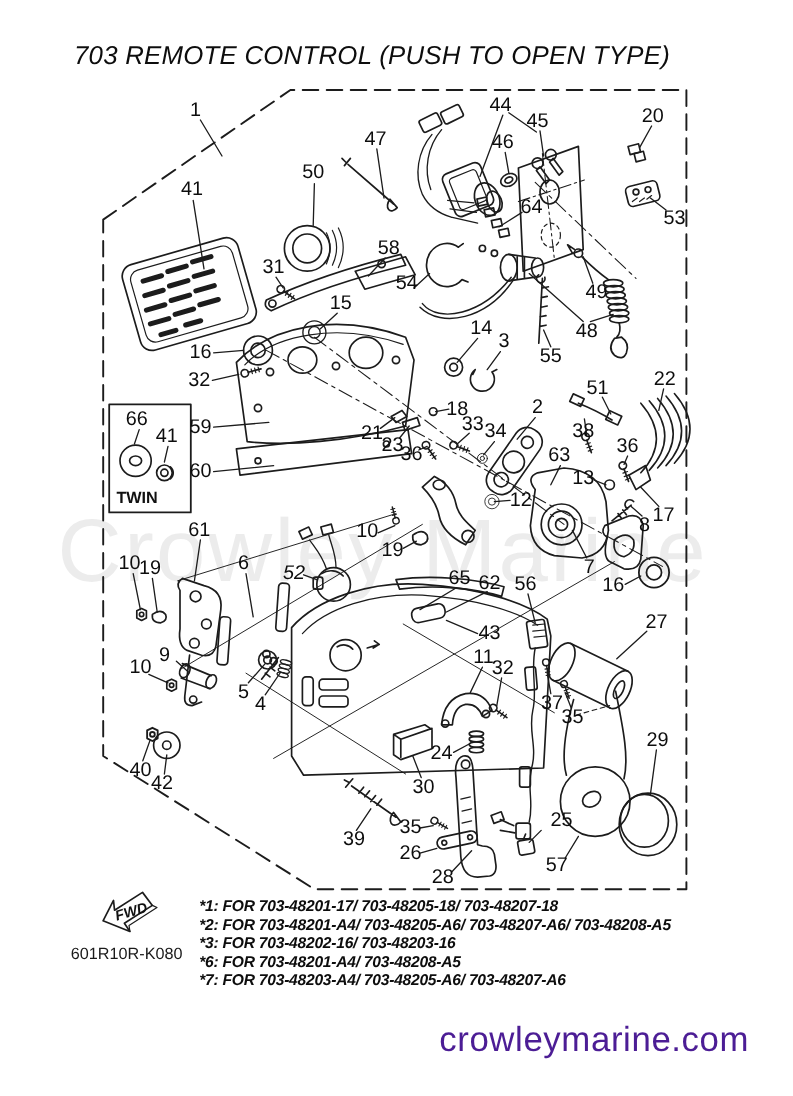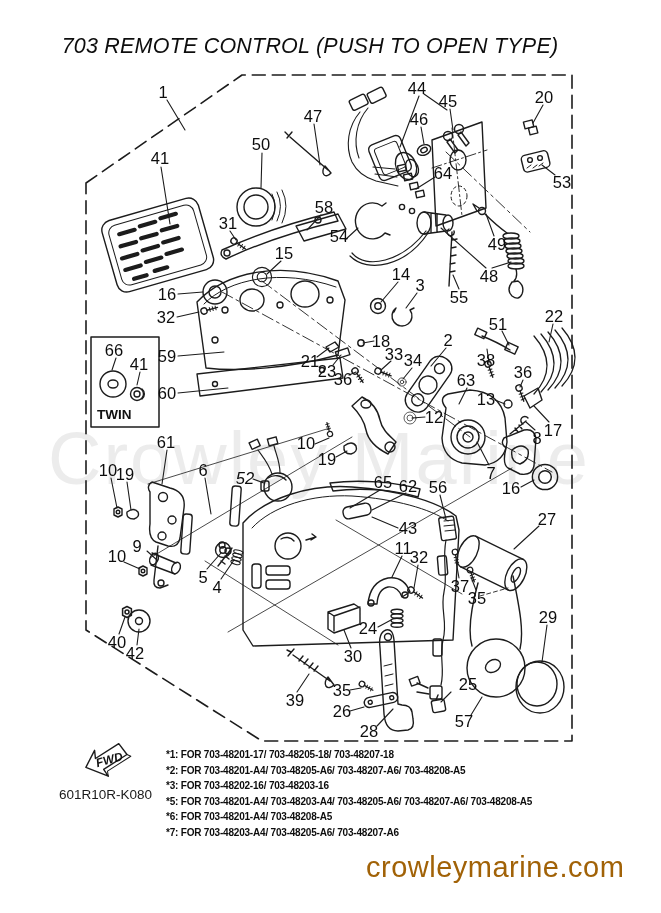--- a/index.html
+++ b/index.html
@@ -4,24 +4,24 @@
 <style>
   html,body{margin:0;padding:0;background:#fff;}
   body{width:661px;height:913px;position:relative;overflow:hidden;
        font-family:"Liberation Sans",sans-serif;color:#111;}
   .page-title{position:absolute;top:34px;left:10px;width:600px;text-align:center;
       font-style:italic;font-size:21.5px;letter-spacing:.2px;white-space:nowrap;color:#0d0d0d;}
   #artwork{position:absolute;top:0;left:0;}
   .watermark-main{position:absolute;top:416px;left:48px;font-size:74px;
       color:rgba(40,40,40,0.09);letter-spacing:2px;white-space:nowrap;pointer-events:none;}
   .watermark-site{position:absolute;top:851px;left:366px;font-size:29px;
-      color:#a16207;letter-spacing:.5px;white-space:nowrap;}
+      color:#4c1d95;letter-spacing:.5px;white-space:nowrap;}
   .drawing-code{position:absolute;top:787px;left:59px;font-size:13.5px;color:#1a1a1a;}
-  .footnotes{position:absolute;top:747px;left:166px;font-size:10px;font-weight:bold;
-      line-height:15.6px;letter-spacing:-0.2px;color:#0d0d0d;white-space:nowrap;}
+  .footnotes{position:absolute;top:747px;left:166px;font-size:13px;font-weight:bold;
+      line-height:15.6px;letter-spacing:-0.2px;color:#0d0d0d;white-space:nowrap;font-style:italic;}
   #labels-layer{position:absolute;top:0;left:0;width:661px;height:913px;pointer-events:none;}
   .part-label{position:absolute;transform:translate(-50%,-50%);font-size:16.5px;
       color:#0d0d0d;white-space:nowrap;}
 </style>
 </head>
 <body>
 
 <div class="page-title">703 REMOTE CONTROL (PUSH TO OPEN TYPE)</div>
 
 <svg id="artwork" width="661" height="913" viewBox="0 0 661 913" stroke="#1c1c1c" fill="none" stroke-width="1.4" stroke-linejoin="round" stroke-linecap="round">
@@ -428,18 +428,17 @@
     <span class="part-label" style="left: 464px; top: 721px;">57</span>
     <span class="part-label" style="left: 369px; top: 731px;">28</span>
   </div>
 
 <div class="drawing-code">601R10R-K080</div>
 
 <div class="footnotes" id="footnotes">
     <div class="footnote-line">*1: FOR 703-48201-17/ 703-48205-18/ 703-48207-18</div>
     <div class="footnote-line">*2: FOR 703-48201-A4/ 703-48205-A6/ 703-48207-A6/ 703-48208-A5</div>
     <div class="footnote-line">*3: FOR 703-48202-16/ 703-48203-16</div>
-    <div class="footnote-line">*5: FOR 703-48201-A4/ 703-48203-A4/ 703-48205-A6/ 703-48207-A6/ 703-48208-A5</div>
     <div class="footnote-line">*6: FOR 703-48201-A4/ 703-48208-A5</div>
     <div class="footnote-line">*7: FOR 703-48203-A4/ 703-48205-A6/ 703-48207-A6</div>
   </div>
 
 <div class="watermark-site">crowleymarine.com</div>
 
 </body></html>

